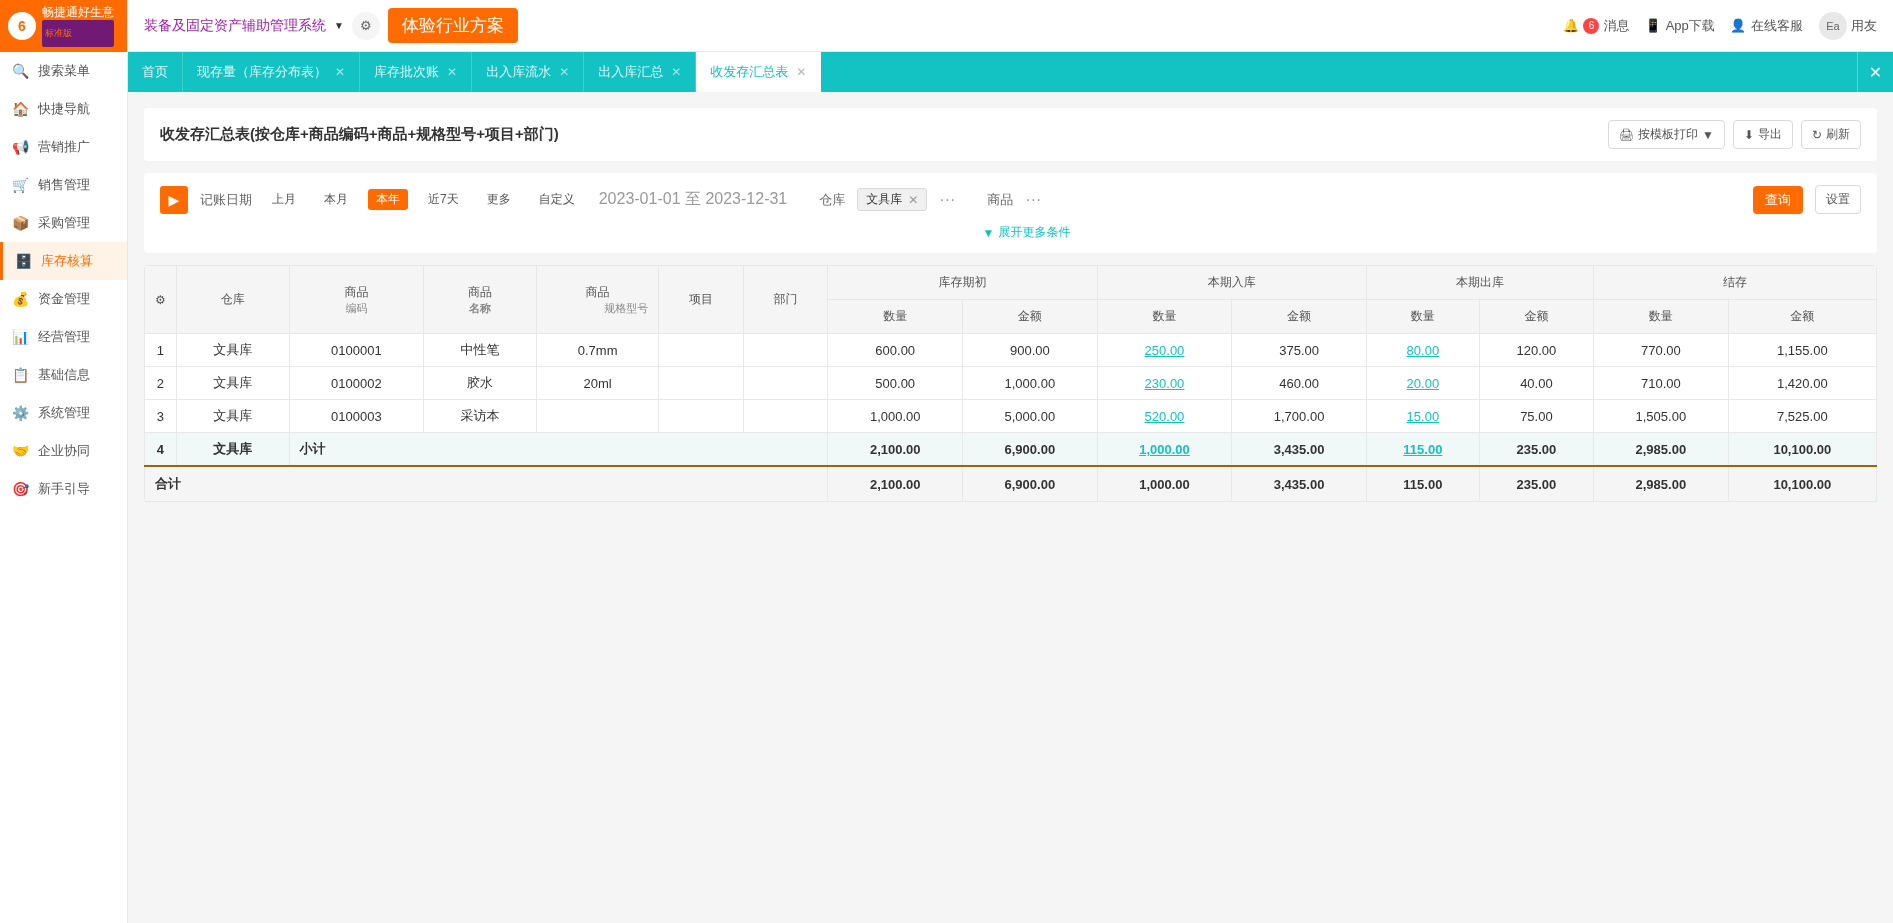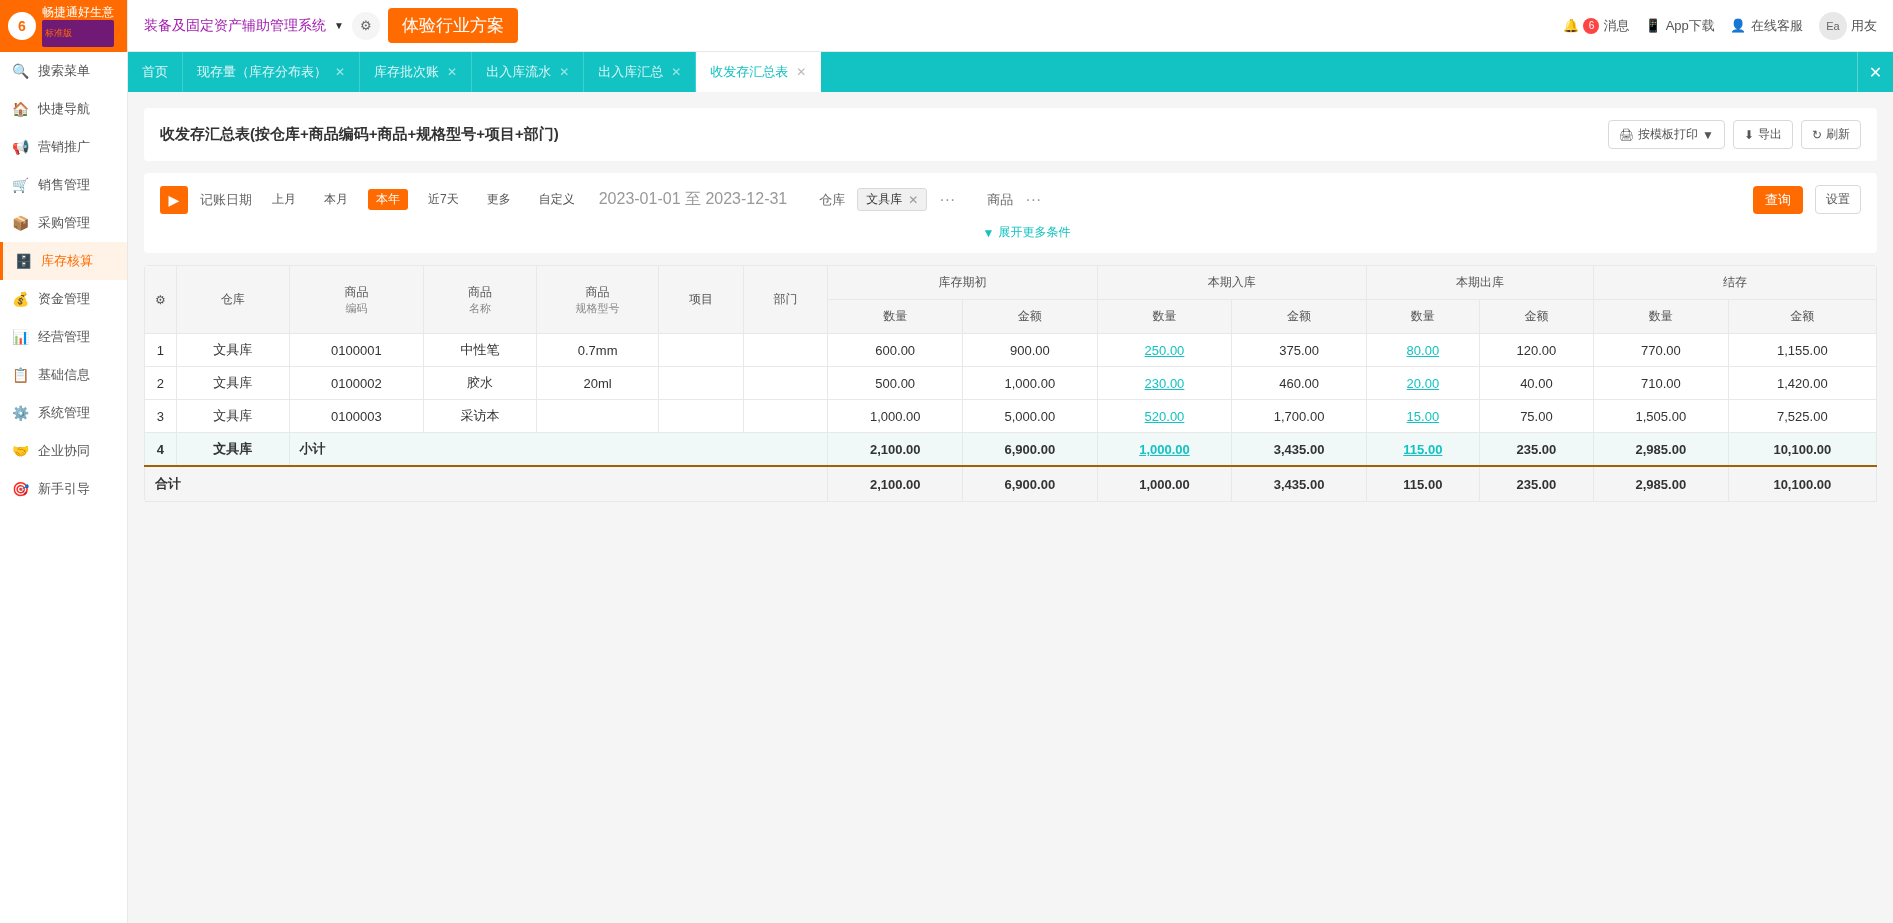--- a/index.html
+++ b/index.html
@@ -261,25 +261,25 @@
         <thead>
           <tr>
             <th rowspan="2" class="settings-col">⚙</th>
             <th rowspan="2">仓库</th>
             <th rowspan="2">
               <div>商品</div>
               <div style="font-weight:normal;color:#888;font-size:11px;">编码</div>
             </th>
             <th rowspan="2">
               <div>商品</div>
-              <div style="font-weight:normal;color:#888;font-size:11px;">名称</div>
+              <div style="font-weight:bold;color:#888;font-size:11px;">名称</div>
             </th>
             <th rowspan="2">
               <div>商品</div>
-              <div style="font-weight:normal;color:#888;font-size:11px;">规格型号</div>
+              <div style="font-weight:normal;color:#888;font-size:11px;text-align:right;">规格型号</div>
             </th>
             <th rowspan="2">项目</th>
             <th rowspan="2">部门</th>
             <th colspan="2">库存期初</th>
             <th colspan="2">本期入库</th>
             <th colspan="2">本期出库</th>
             <th colspan="2">结存</th>
           </tr>
           <tr>
             <th>数量</th>

